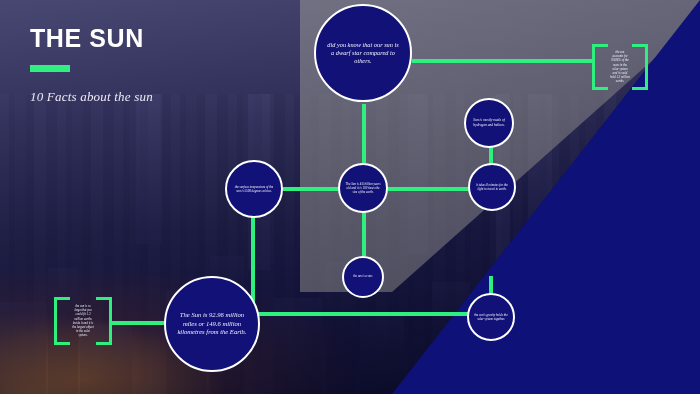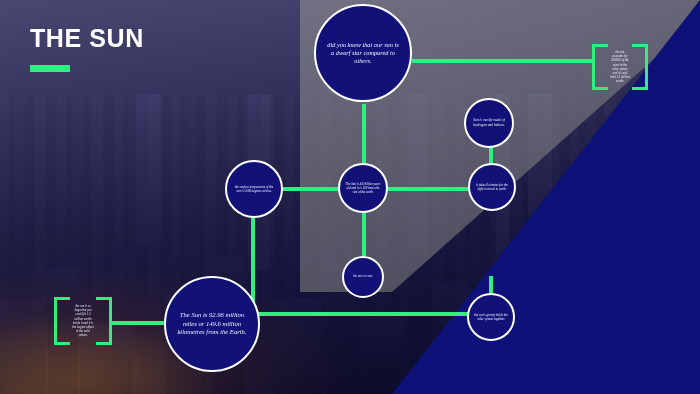--- a/index.html
+++ b/index.html
@@ -109,20 +109,21 @@
     <div class="bld" style="left:642px;width:58px;height:84px;"></div>
     <div class="tower" style="left:496px;width:14px;height:232px;"></div>
   </div>
   <div class="haze"></div>
   <div class="wedge"></div>
   <div class="panel-blue2"></div>
 
   <div class="title-block">
     <div class="title">THE SUN</div>
     <div class="title-rule"></div>
+    <div class="subtitle">10 Facts about the sun</div>
   </div>
 
   <div class="line" style="left:412px;top:59px;width:182px;height:4px;"></div>
   <div class="line" style="left:362px;top:104px;width:4px;height:64px;"></div>
   <div class="line" style="left:283px;top:187px;width:56px;height:4px;"></div>
   <div class="line" style="left:388px;top:187px;width:82px;height:4px;"></div>
   <div class="line" style="left:489px;top:146px;width:4px;height:22px;"></div>
   <div class="line" style="left:362px;top:208px;width:4px;height:48px;"></div>
   <div class="line" style="left:251px;top:208px;width:4px;height:104px;"></div>
   <div class="line" style="left:251px;top:312px;width:240px;height:4px;"></div>

